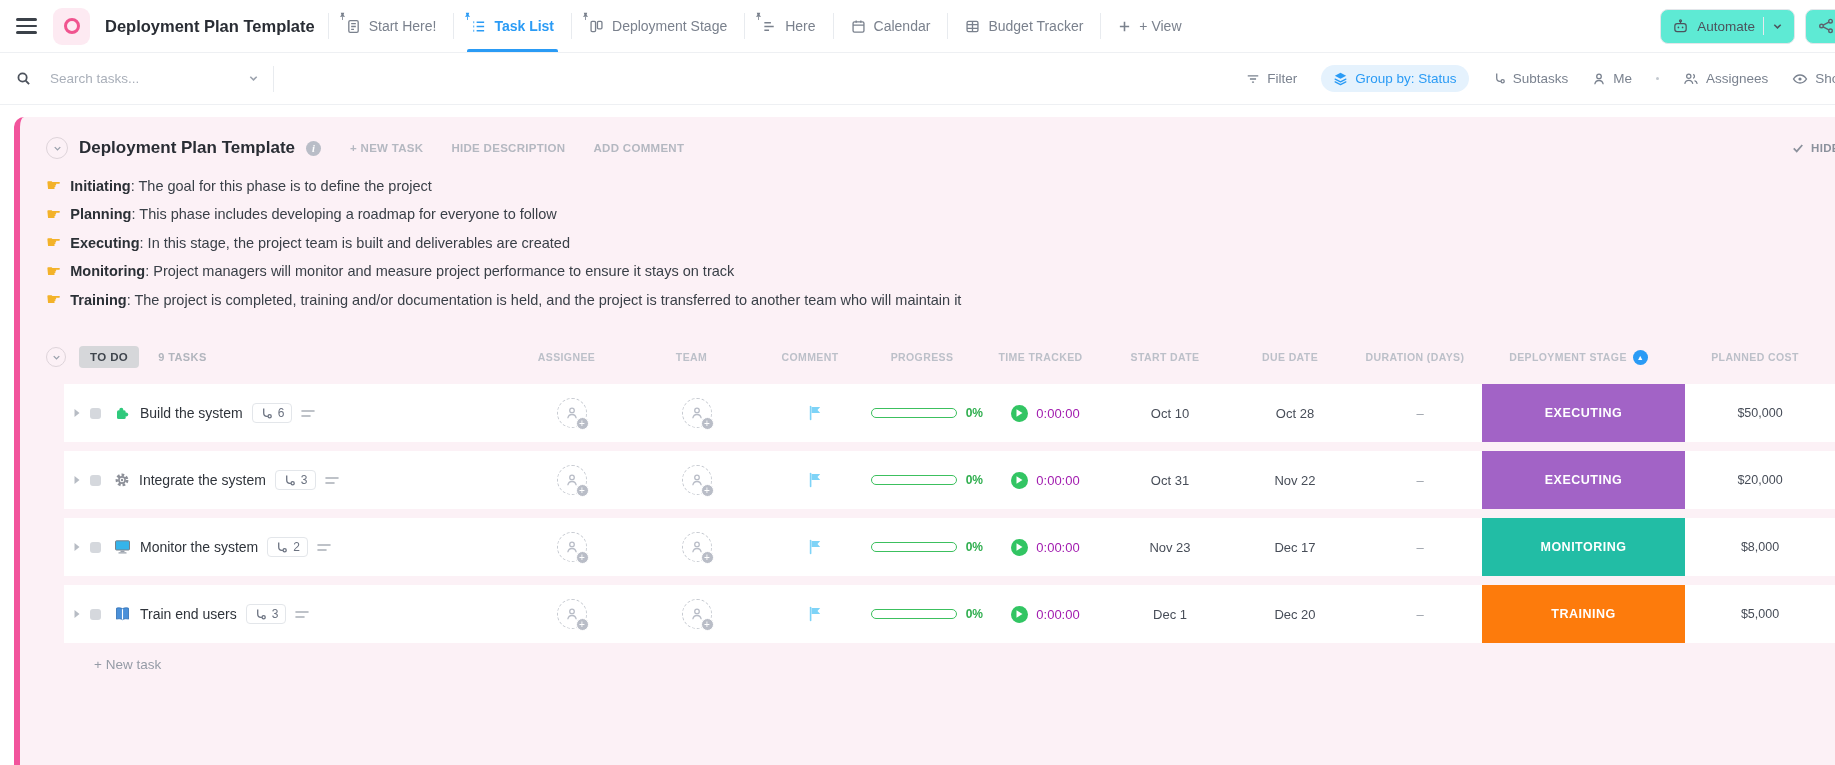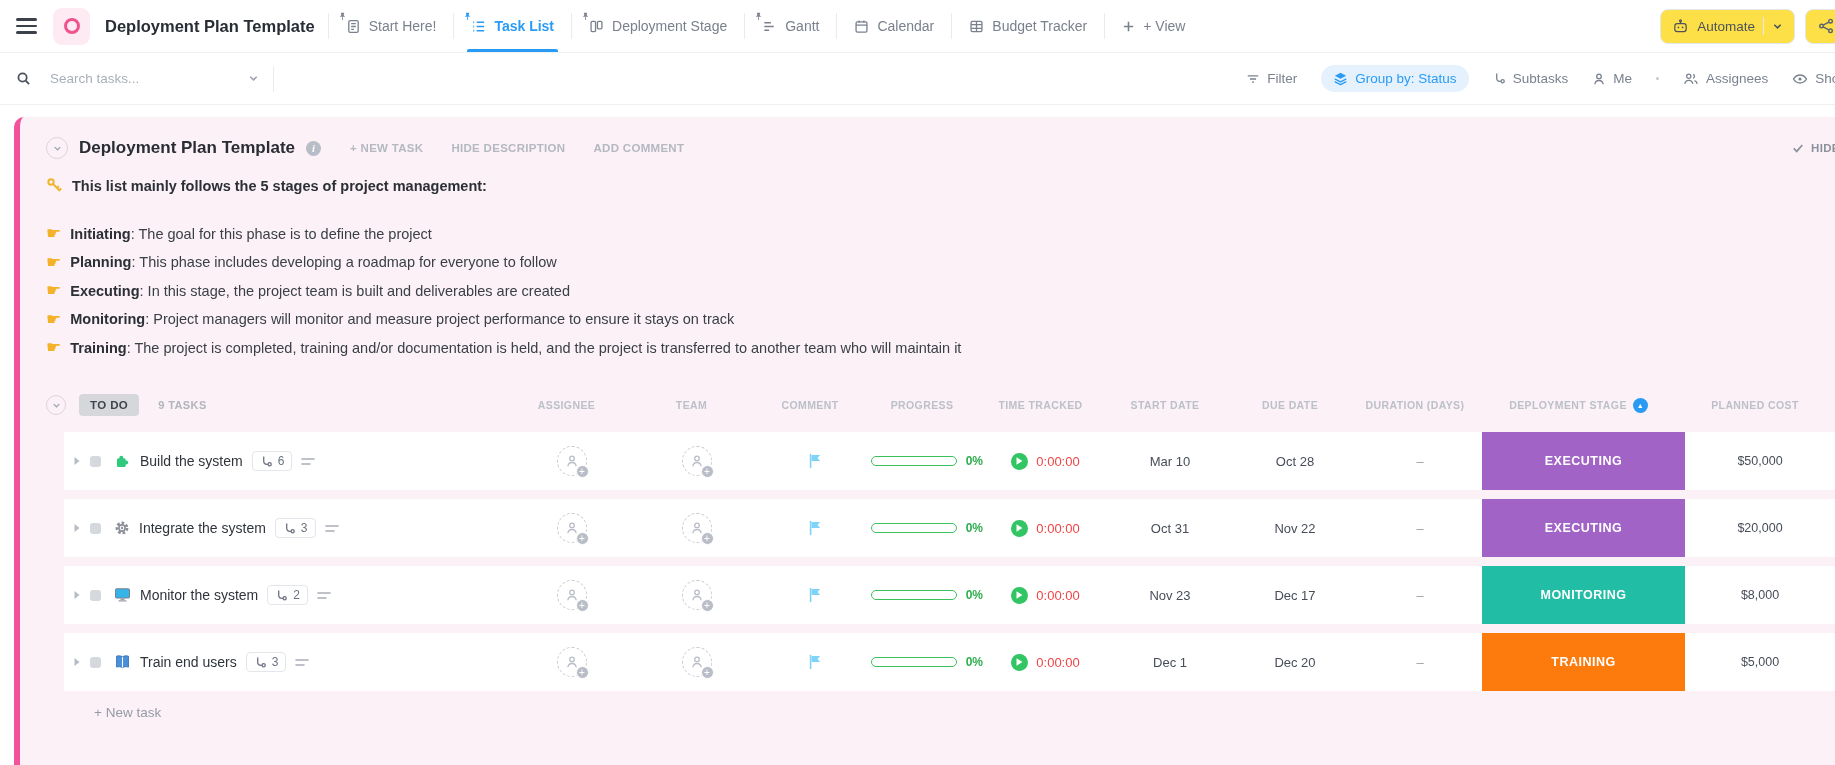--- a/index.html
+++ b/index.html
@@ -16,21 +16,21 @@
   .app-title { font-size:16.5px; font-weight:700; color:#292d34; margin-left:15px; white-space:nowrap; }
   .tabs { display:flex; align-items:center; height:100%; margin-left:10px; }
   .tabdiv { width:1px; height:26px; background:#e8ebef; margin:0 3px; }
   .tab { display:flex; align-items:center; gap:8px; padding:0 14px; height:100%; position:relative; color:#7a818d; font-size:14px; cursor:pointer; white-space:nowrap; }
   .tab.active { color:#2a9bf5; font-weight:700; }
   .tab.active::after { content:""; position:absolute; left:10px; right:10px; bottom:0; height:3px; background:#2a9bf5; border-radius:2px 2px 0 0; }
   .iconwrap { position:relative; display:flex; }
   .pin { position:absolute; top:-7px; left:-8px; display:flex; }
   .ticon { display:flex; }
   .tb-right { margin-left:auto; display:flex; gap:10px; align-items:center; margin-right:-12px; }
-  .btn { display:flex; align-items:center; border:1px solid #e3e6ea; border-radius:8px; height:35px; padding:0 11px; color:#4c525c; font-size:13.5px; gap:8px; background:#fde047; cursor:pointer; white-space:nowrap; }
+  .btn { display:flex; align-items:center; border:1px solid #e3e6ea; border-radius:8px; height:35px; padding:0 11px; color:#4c525c; font-size:13.5px; gap:8px; background:#5eead4; cursor:pointer; white-space:nowrap; }
   .btn .bsep { width:1px; height:18px; background:#e6e9ed; }
   .share-btn { width:42px; justify-content:center; color:#5c636e; }
 
   
   .toolbar { height:52px; display:flex; align-items:center; padding-left:16px; border-bottom:1px solid #eef0f3; }
   .search { display:flex; align-items:center; gap:19px; color:#4c525c; }
   .search input { border:0; outline:0; font-size:13.5px; color:#3a3f47; width:165px; font-family:inherit; background:transparent; }
   .search input::placeholder { color:#a9afb9; }
   .schev { color:#9aa1ac; display:flex; margin-left:14px; }
   .tooldiv { width:1px; height:26px; background:#e8ebef; margin-left:14px; }
@@ -77,21 +77,21 @@
   .task-icon { display:flex; margin-left:4px; }
   .tname { font-size:14px; color:#2f343b; cursor:pointer; white-space:nowrap; }
   .stchip { display:flex; align-items:center; gap:5px; border:1px solid #e3e6ea; border-radius:4px; padding:2px 7px; color:#6b7280; font-size:12px; cursor:pointer; }
   .desceq { display:flex; cursor:pointer; }
   .avatar { width:30px; height:30px; border:1.5px dashed #c6cad1; border-radius:50%; position:relative; display:flex; align-items:center; justify-content:center; color:#b9bdc7; cursor:pointer; }
   .plusb { position:absolute; right:-3px; bottom:-3px; width:13px; height:13px; border-radius:50%; background:#b9bdc7; color:#fff; font-size:10px; line-height:12px; text-align:center; border:1.5px solid #fff; }
   .flagw { display:flex; cursor:pointer; }
   .pbar { width:86px; height:10px; border:1.5px solid #3cc05e; border-radius:6px; background:#fff; cursor:pointer; }
   .plabel { color:#2fae4e; font-size:12px; font-weight:700; margin-left:9px; }
   .play { width:17px; height:17px; border-radius:50%; background:#32c563; display:flex; align-items:center; justify-content:center; margin-right:8px; cursor:pointer; flex-shrink:0; }
-  .ttime { color:#ef4444; font-size:13px; }
+  .ttime { color:#a21caf; font-size:13px; }
   .datetxt { color:#474d58; font-size:13px; cursor:pointer; }
   .durtxt { color:#9aa0a9; font-size:13px; }
   .cw-stage.cell { cursor:pointer; }
   .stage-label { color:#fff; font-size:12.5px; font-weight:700; letter-spacing:.5px; }
   .cost { color:#474d58; font-size:12.5px; cursor:pointer; }
   .new-task { color:#959ba6; font-size:13.5px; margin:5px 0 0 48px; display:inline-flex; gap:6px; cursor:pointer; }
 </style>
 </head>
 <body>
 
@@ -170,21 +170,21 @@
                 <path d="M3.1 0.7h3.8L6.2 3.4l1.7 1.9H2.1l1.7-1.9z" fill="currentColor"></path>
                 <rect x="4.55" y="5.3" width="0.9" height="3.6" fill="currentColor"></rect>
               </svg>
             </span>
       <span class="ticon">
               <svg width="15" height="15" viewBox="0 0 16 16" fill="none" stroke="currentColor" stroke-width="1.6">
                 <path d="M2.5 4h7M2.5 8h10M2.5 12h5"></path>
               </svg>
             </span>
     </span>
-    <span class="tab-label">Gantt</span>
+    <span class="tab-label">Here</span>
   </div>
         <span class="tabdiv"></span>
         <div class="tab">
     <span class="iconwrap">
       <span class="pin"></span>
       <span class="ticon">
               <svg width="15" height="15" viewBox="0 0 16 16" fill="none" stroke="currentColor" stroke-width="1.4">
                 <rect x="2.2" y="3" width="11.6" height="11" rx="1.5"></rect>
                 <path d="M2.2 6.5h11.6M5.5 1.5v2.6M10.5 1.5v2.6"></path>
               </svg>
@@ -343,29 +343,20 @@
         <span class="ticon" id="check-ic">
             <svg width="12" height="12" viewBox="0 0 14 14" fill="none" stroke="currentColor" stroke-width="2">
               <path d="M2 7.5l3.5 3.5L12 3.5"></path>
             </svg>
           </span>
         <span>HIDE CLOSED</span>
       </span>
     </div>
 
     <div class="desc">
-      <div class="desc-heading">
-        <span class="ticon" id="key-ic">
-            <svg width="17" height="17" viewBox="0 0 17 17" fill="none" stroke="#f0b429" stroke-width="1.9">
-              <circle cx="5" cy="5" r="2.7"></circle>
-              <path d="M7.2 7.2l6.8 6.8M11 11l1.8-1.8M13.3 13.3l1.8-1.8"></path>
-            </svg>
-          </span>
-        <span>This list mainly follows the 5 stages of project management:</span>
-      </div>
       <div id="bullets">
           <div class="bullet">
     <span class="hand">☛</span>
     <span><b>Initiating</b><span>: The goal for this phase is to define the project</span></span>
   </div>
           <div class="bullet">
     <span class="hand">☛</span>
     <span><b>Planning</b><span>: This phase includes developing a roadmap for everyone to follow</span></span>
   </div>
           <div class="bullet">
@@ -500,21 +491,21 @@
     </div>
     <div class="cell cw-time">
       <span class="play">
                 <svg width="7" height="8" viewBox="0 0 7 8" fill="#fff">
                   <path d="M0.5 0.3l6 3.7-6 3.7z"></path>
                 </svg>
               </span>
       <span class="ttime">0:00:00</span>
     </div>
     <div class="cell cw-start">
-              <span class="datetxt">Mar 10</span>
+              <span class="datetxt">Oct 10</span>
             </div>
     <div class="cell cw-due">
               <span class="datetxt">Oct 28</span>
             </div>
     <div class="cell cw-duration">
               <span class="durtxt">–</span>
             </div>
     <div class="cell cw-stage" style="background: rgb(162, 99, 198);">
               <span class="stage-label">EXECUTING</span>
             </div>

